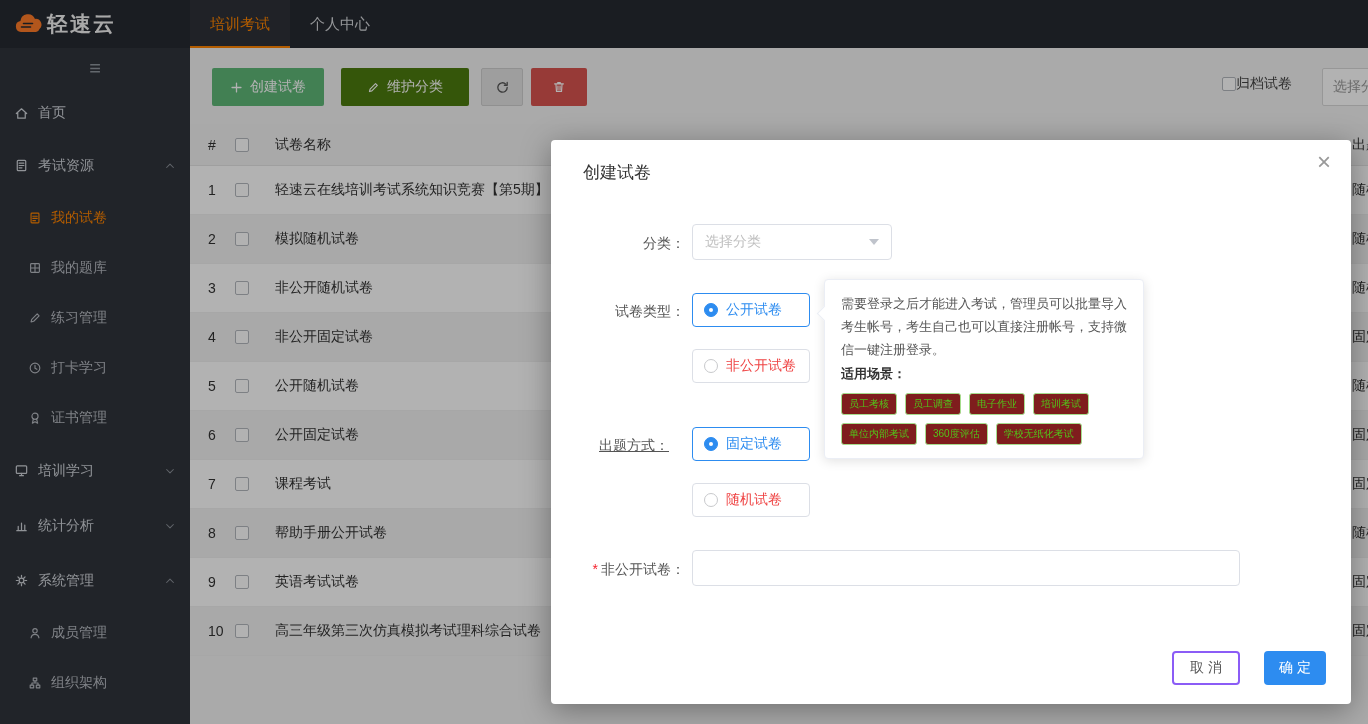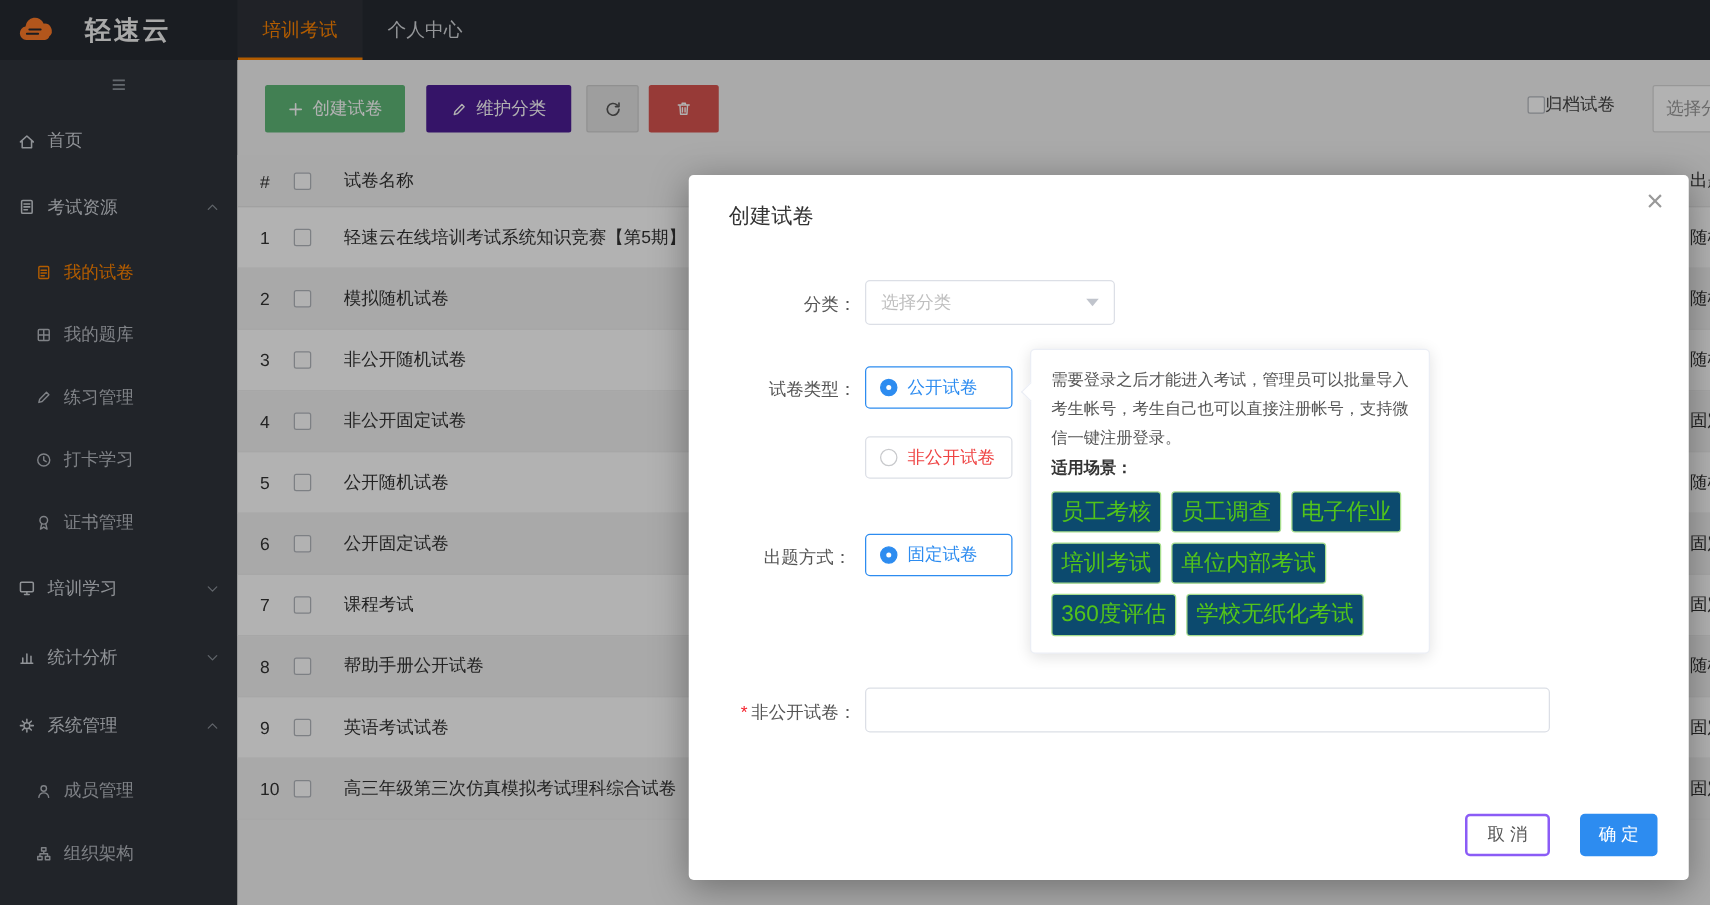--- a/index.html
+++ b/index.html
@@ -2,42 +2,42 @@
 <html><head>
 <meta charset="utf-8">
 <style>
   * { margin:0; padding:0; box-sizing:border-box; }
   html,body { width:1368px; height:724px; overflow:hidden; }
   body { font-family:"Liberation Sans","DejaVu Sans",sans-serif; background:#f4f4f4; position:relative; cursor:default; }
   .screen { position:absolute; inset:0; width:1368px; height:724px; overflow:hidden; }
 
   
   .topbar { position:absolute; top:0; left:0; width:100%; height:48px; background:#262a31; display:flex; align-items:stretch; z-index:1; }
-  .brand { width:190px; display:flex; align-items:center; gap:22px; padding-left:12px; }
+  .brand { width:190px; display:flex; align-items:center; gap:1px; padding-left:12px; }
   .brand-name { color:#f2f2f2; font-size:21px; font-weight:bold; letter-spacing:2px; }
   .nav-tab { padding:0 20px; display:flex; align-items:center; font-size:15px; color:#d4d7db; cursor:pointer; }
   .nav-tab.active { color:#ff8400; background:rgba(255,255,255,0.04); box-shadow:inset 0 -2px 0 #ff8400; }
 
   
   .sidebar { position:absolute; top:48px; left:0; width:190px; height:676px; background:#30343b; z-index:1; }
   .hamburger { height:40px; display:flex; align-items:center; justify-content:center; color:#8f959d; font-size:20px; cursor:pointer; }
   .side-item, .side-group, .side-sub { display:flex; align-items:center; gap:9px; padding:0 14px; font-size:14px; cursor:pointer; }
   .side-item { height:50px; color:#cfd3d9;align-items:center; }
   .side-group { height:55px; color:#cfd3d9; }
   .side-sub { height:50px; padding-left:28px; color:#b6bac1; }
   .side-sub.active { color:#ff8400; }
   .side-icon { display:flex; align-items:center; }
   .chev { margin-left:auto; color:#8a9098; display:flex; align-items:center; }
 
   
   .content { position:absolute; top:48px; left:190px; right:0; bottom:0; background:#f4f4f4; overflow:hidden; z-index:1; }
   .btn { height:38px; border:none; border-radius:2px; color:#fff; font-size:14px; display:flex; align-items:center; justify-content:center; gap:7px; cursor:pointer; }
   .toolbar { position:absolute; top:20px; left:22px; display:flex; align-items:center; }
   .btn-create { background:#5FB878; width:112px; }
-  .btn-maintain { background:#4c1d95; width:116px; margin-left:17px; }
+  .btn-maintain { background:#4d7c0f; width:128px; margin-left:17px; }
   .btn-refresh { background:#e2e2e2; border:1px solid #cfcfcf; color:#555; width:42px; margin-left:12px; }
   .btn-delete { background:#d9534f; width:56px; margin-left:8px; }
   .archive-wrap { position:absolute; top:27px; left:1032px; display:flex; align-items:center; gap:0; font-size:14px; color:#444; }
   .checkbox { width:14px; height:14px; border:1px solid #b4b8be; border-radius:2px; background:#fff; flex:0 0 auto; cursor:pointer; }
   .select-clipped { position:absolute; top:20px; left:1132px; width:140px; height:38px; background:#fff; border:1px solid #d9d9d9; border-radius:2px; display:flex; align-items:center; padding:0 10px; font-size:14px; color:#999; cursor:pointer; }
 
   
   .table { position:absolute; top:76px; left:0; width:1600px; background:#fff; }
   .thead { display:flex; align-items:center; height:42px; background:#f2f2f2; border-bottom:1px solid #e4e4e4; font-size:14px; color:#333; }
   .trow { display:flex; align-items:center; height:49px; font-size:14px; color:#333; border-bottom:1px solid #efefef; background:#fff; }
@@ -60,21 +60,21 @@
   .radio-box { position:absolute; left:141px; width:118px; height:34px; border:1px solid #dcdfe6; border-radius:4px; background:#fff; display:flex; align-items:center; gap:8px; padding:0 11px; font-size:14px; color:#ef4444; cursor:pointer; }
   .radio-box.sel { border-color:#2d8cf0; color:#2d8cf0; }
   .rdo { width:14px; height:14px; border-radius:50%; border:1px solid #c8c9cc; background:#fff; position:relative; flex:0 0 auto; }
   .rdo.on { border-color:#2d8cf0; background:#2d8cf0; }
   .rdo.on::after { content:''; position:absolute; left:4px; top:4px; width:4px; height:4px; background:#fff; border-radius:50%; }
   .m-input { position:absolute; left:141px; top:410px; width:548px; height:36px; border:1px solid #dcdfe6; border-radius:4px; padding:0 12px; font-size:14px; color:#333; outline:none; font-family:inherit; }
   .tip { position:absolute; left:273px; top:139px; width:320px; background:#fff; border:1px solid #ebeef5; border-radius:4px; box-shadow:0 2px 12px rgba(0,0,0,0.12); padding:13px 16px; font-size:13px; color:#555; line-height:1.75; z-index:2; }
   .tip::before { content:''; position:absolute; left:-6px; top:28px; width:10px; height:10px; background:#fff; border-left:1px solid #ebeef5; border-bottom:1px solid #ebeef5; transform:rotate(45deg); }
   .tip-scen { font-weight:bold; color:#333; margin-top:2px; }
   .tags { display:flex; flex-wrap:wrap; gap:8px; margin-top:7px; }
-  .tag { background:#0c4a6e; border:1px solid #a6dd8d; color:#52c41a; border-radius:3px; padding:3px 7px; font-size:18px; line-height:1.4; }
+  .tag { background:#7f1d1d; border:1px solid #a6dd8d; color:#52c41a; border-radius:3px; padding:3px 7px; font-size:10px; line-height:1.4; }
   .btn-cancel { position:absolute; left:621px; top:511px; width:68px; height:34px; background:#fff; border:2px solid #8b5cf6; border-radius:4px; color:#555; font-size:14px; cursor:pointer; }
   .btn-ok { position:absolute; left:713px; top:511px; width:62px; height:34px; background:#2d8cf0; border:none; border-radius:4px; color:#fff; font-size:14px; cursor:pointer; }
   svg { display:block; }
 </style>
 </head>
 <body>
 
 <div class="screen">
 
   <div class="topbar">
@@ -419,25 +419,29 @@
         <span class="tag">员工考核</span>
         <span class="tag">员工调查</span>
         <span class="tag">电子作业</span>
         <span class="tag">培训考试</span>
         <span class="tag">单位内部考试</span>
         <span class="tag">360度评估</span>
         <span class="tag">学校无纸化考试</span>
       </div>
     </div>
 
-    <div class="f-label" style="left:20px; top:297px;">出题方式：</div>
+    <div class="f-label" style="left:8px; top:297px;text-decoration:underline;">出题方式：</div>
     <div class="radio-box sel" style="top:287px;">
       <span class="rdo on"></span>
       <span>固定试卷</span>
     </div>
+    <div class="radio-box" style="top:343px;">
+      <span class="rdo"></span>
+      <span>随机试卷</span>
+    </div>
 
     <div class="f-label" style="left:14px; top:421px; width:120px;">
       <span class="req">*</span><span>非公开试卷：</span>
     </div>
     <input class="m-input" type="text" value="" style="">
 
     <button class="btn-cancel">取 消</button>
     <button class="btn-ok">确 定</button>
   </div>
 

